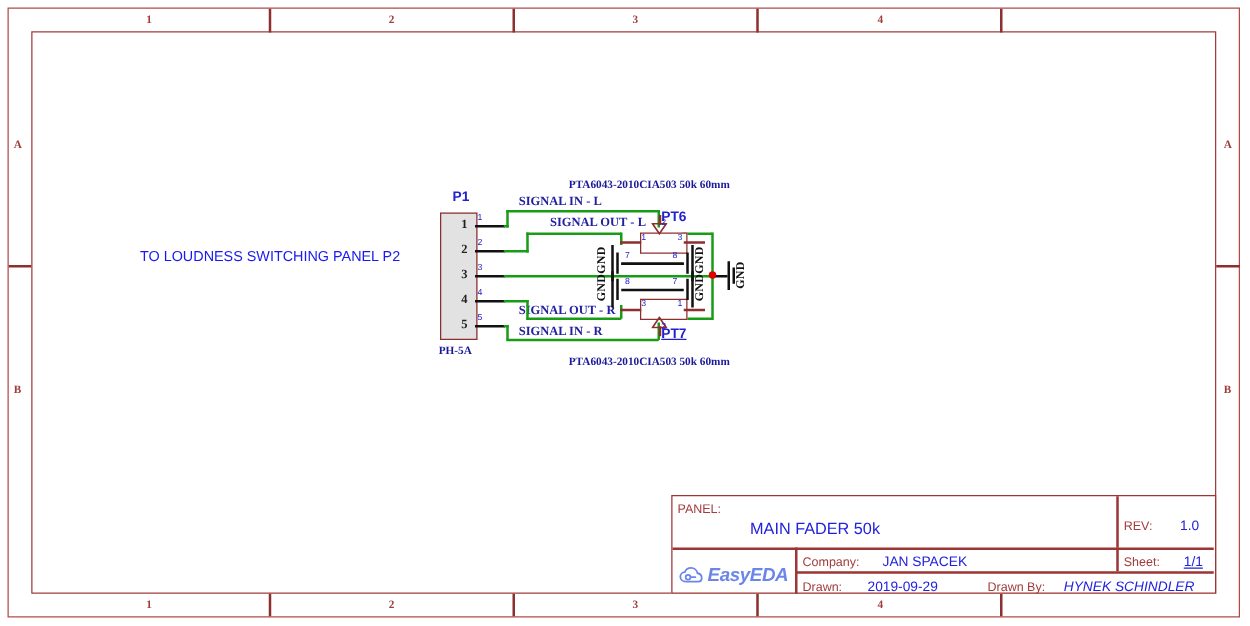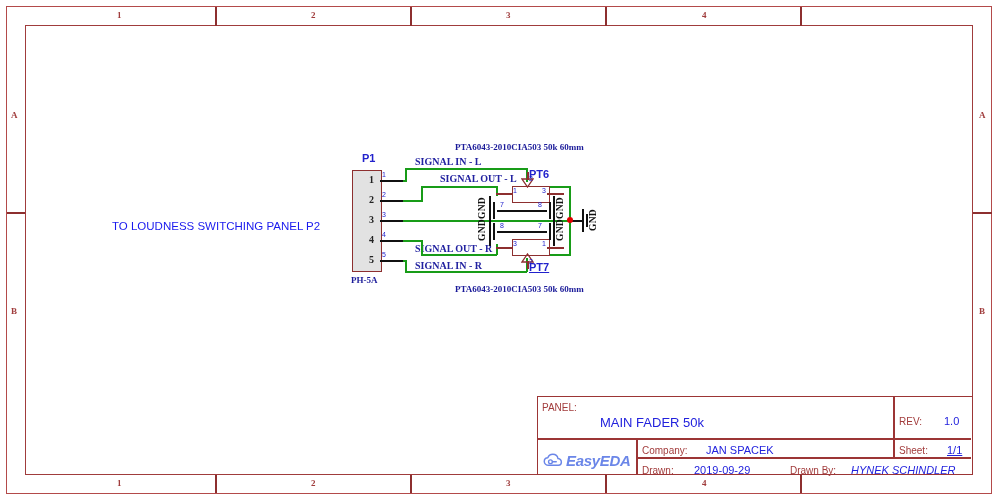--- a/index.html
+++ b/index.html
@@ -94,21 +94,21 @@
   <div class="zone-lbl" style="left:311px;top:478px;">2</div>
   <div class="zone-lbl" style="left:506px;top:478px;">3</div>
   <div class="zone-lbl" style="left:702px;top:478px;">4</div>
 
   <div class="zone-lbl" style="left:11px;top:110px;">A</div>
   <div class="zone-lbl" style="left:11px;top:306px;">B</div>
   <div class="zone-lbl" style="left:979px;top:110px;">A</div>
   <div class="zone-lbl" style="left:979px;top:306px;">B</div>
 
 
-  <div class="left-note" style="left:112px;top:200px;margin-top:20px;">TO LOUDNESS SWITCHING PANEL P2</div>
+  <div class="left-note" style="left:112px;top:200px;">TO LOUDNESS SWITCHING PANEL P2</div>
 
   <div class="pkg" style="left:455px;top:142px;">PTA6043-2010CIA503 50k 60mm</div>
   <div class="pkg" style="left:455px;top:284px;">PTA6043-2010CIA503 50k 60mm</div>
 
   <div class="desig" style="left:362px;top:152px;">P1</div>
   <div class="conn-body" style="left:352px;top:170px;width:28px;height:100px;"></div>
   <div class="pkg" style="left:351px;top:275px;">PH-5A</div>
 
   <div class="pinname" style="left:369px;top:174px;">1</div>
   <div class="pinname" style="left:369px;top:194px;">2</div>

